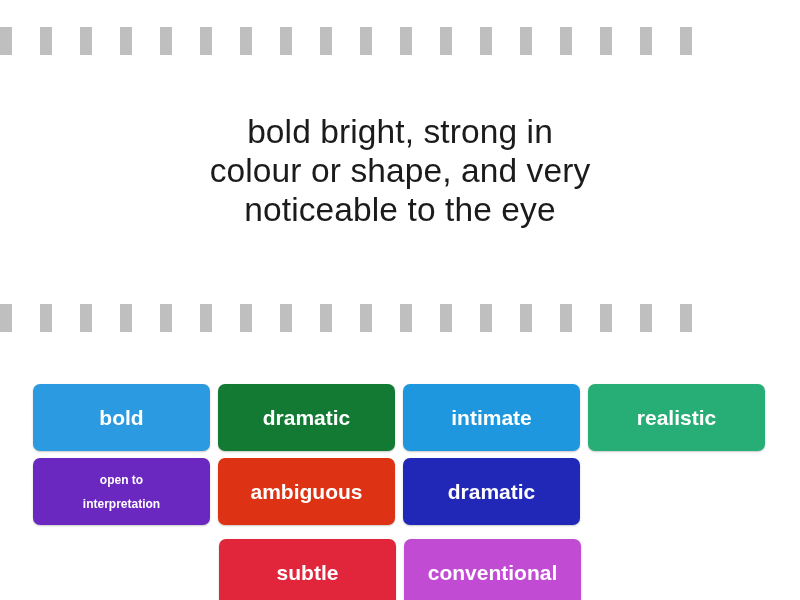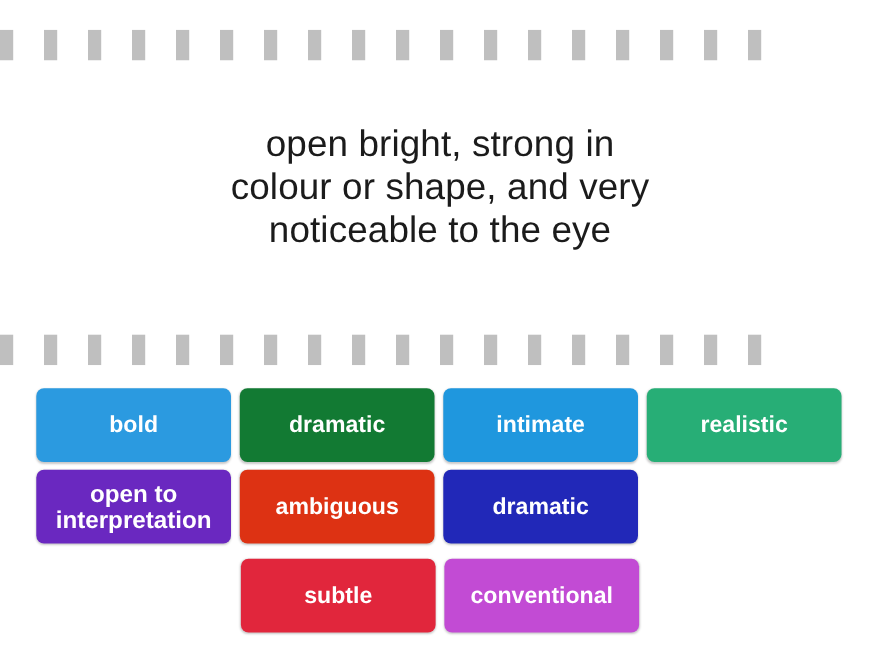--- a/index.html
+++ b/index.html
@@ -83,24 +83,25 @@
     justify-content: center;
     text-align: center;
     color: #ffffff;
     font-size: 21px;
     font-weight: bold;
     line-height: 25px;
     padding: 0 6px;
     box-shadow: 0 1px 2px rgba(0,0,0,0.22);
     cursor: pointer;
     overflow: hidden;
+    margin-top: 31px;
   }
   .tile:last-child { margin-right: 0; align-items: center; }
   .tile .tile-text { display: block; }
-  .tile.two-line { font-size: 22px; line-height: 24px; }
+  .tile.two-line { font-size: 12px; line-height: 24px; }
 </style>
 </head>
 <body>
 
 <div id="stage">
 
   <div class="divider" id="divider-top">
       <span class="dash" style="background: rgb(191, 191, 191);"></span>
       <span class="dash" style="background: rgb(191, 191, 191);"></span>
       <span class="dash" style="background: rgb(191, 191, 191);"></span>
@@ -115,21 +116,21 @@
       <span class="dash" style="background: rgb(191, 191, 191);"></span>
       <span class="dash" style="background: rgb(191, 191, 191);"></span>
       <span class="dash" style="background: rgb(191, 191, 191);"></span>
       <span class="dash" style="background: rgb(191, 191, 191);"></span>
       <span class="dash" style="background: rgb(191, 191, 191);"></span>
       <span class="dash" style="background: rgb(191, 191, 191);"></span>
       <span class="dash" style="background: rgb(191, 191, 191);"></span>
     </div>
 
   <div id="prompt">
-      <span class="line">open bright, strong in</span>
+      <span class="line">bold bright, strong in</span>
       <span class="line">colour or shape, and very</span>
       <span class="line">noticeable to the eye</span>
     </div>
 
   <div class="divider" id="divider-middle">
       <span class="dash" style="background: rgb(191, 191, 191);"></span>
       <span class="dash" style="background: rgb(191, 191, 191);"></span>
       <span class="dash" style="background: rgb(191, 191, 191);"></span>
       <span class="dash" style="background: rgb(191, 191, 191);"></span>
       <span class="dash" style="background: rgb(191, 191, 191);"></span>

